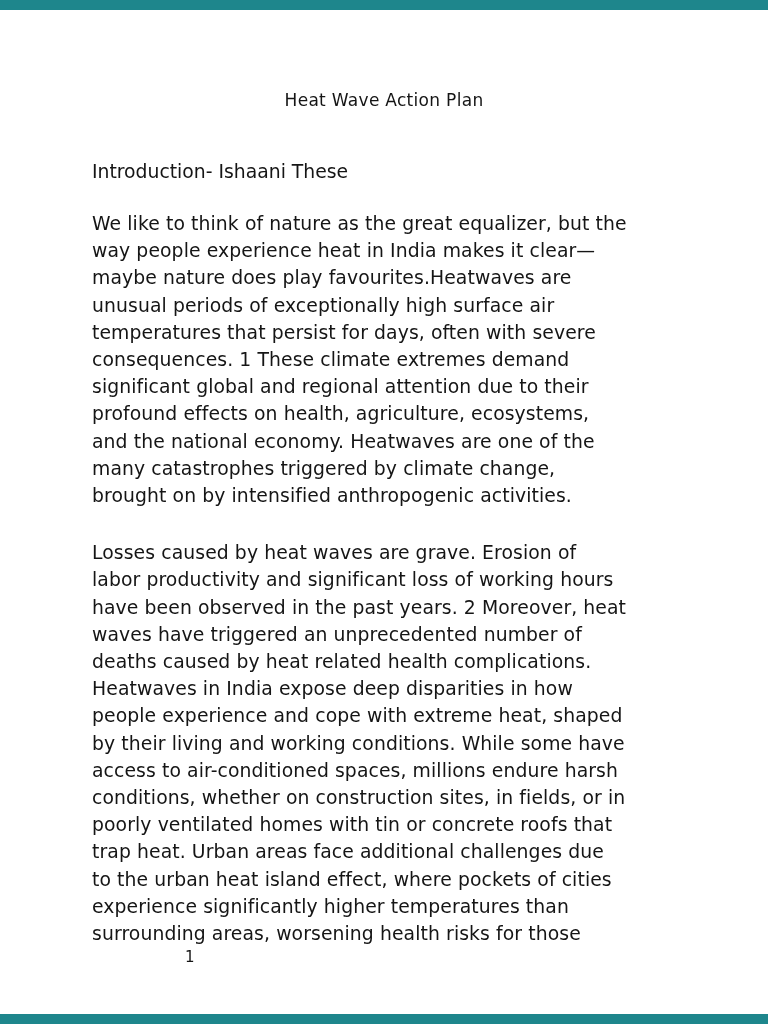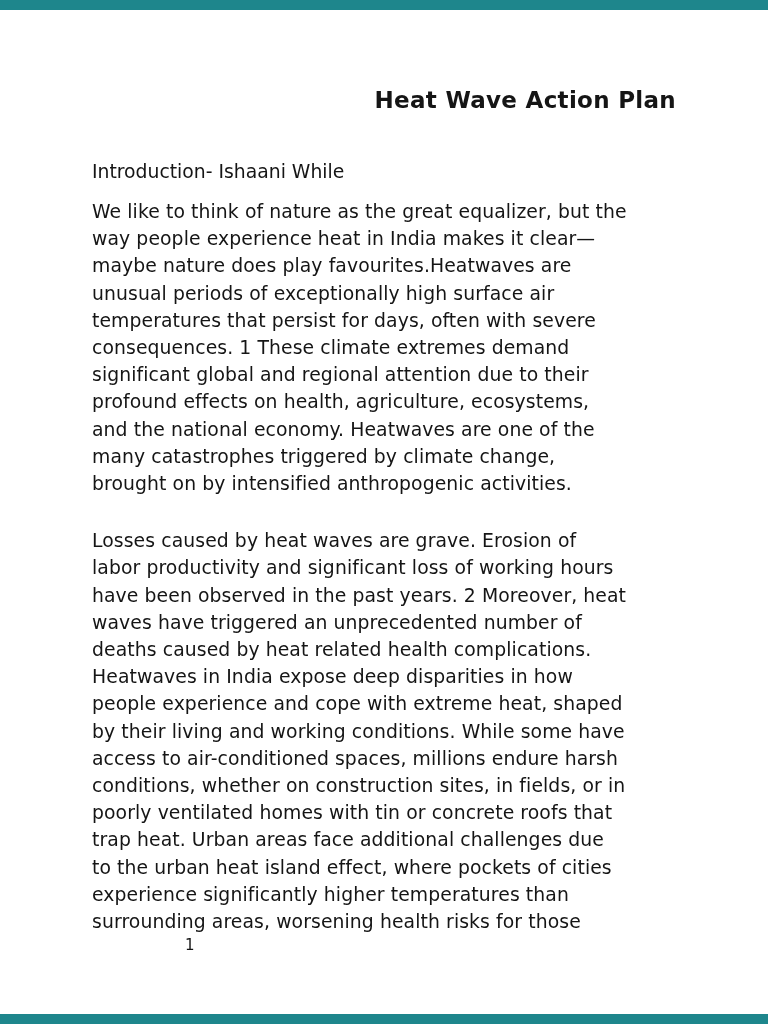--- a/index.html
+++ b/index.html
@@ -27,56 +27,56 @@
     position: absolute;
     top: 10px;
     left: 0;
     width: 768px;
     padding: 0 92px;
     box-sizing: border-box;
     background: #ffffff;
   }
   .doc-title {
     margin: 76px 0 0 0;
-    font-size: 23px;
+    font-size: 17px;
     line-height: 28px;
-    font-weight: bold;
-    text-align: right;
+    font-weight: normal;
+    text-align: center;
     letter-spacing: 0.3px;
   }
   .section-heading {
     margin: 44px 0 0 0;
     font-size: 18.8px;
     line-height: 27px;
     font-weight: normal;
   }
   .body-paragraph {
     margin: 0;
     font-size: 18.8px;
     line-height: 27.2px;
     white-space: pre-line;
     letter-spacing: 0.1px;
   }
-  .body-paragraph.first { margin-top: 13px; }
+  .body-paragraph.first { margin-top: 25px; }
   .body-paragraph.second { margin-top: 30px; }
   .page-number {
     margin: 1px 0 0 93px;
     font-size: 15px;
     line-height: 19px;
   }
 </style>
 </head>
 <body>
 
 <div class="viewer-bar top" style="background-color: rgb(30, 134, 140);"></div>
 
 <div class="page">
   <h1 class="doc-title">Heat Wave Action Plan</h1>
 
-  <p class="section-heading">Introduction- Ishaani While</p>
+  <p class="section-heading">Introduction- Ishaani These</p>
 
   <p class="body-paragraph first">We like to think of nature as the great equalizer, but the
 way people experience heat in India makes it clear—
 maybe nature does play favourites.Heatwaves are
 unusual periods of exceptionally high surface air
 temperatures that persist for days, often with severe
 consequences. 1 These climate extremes demand
 significant global and regional attention due to their
 profound effects on health, agriculture, ecosystems,
 and the national economy. Heatwaves are one of the

